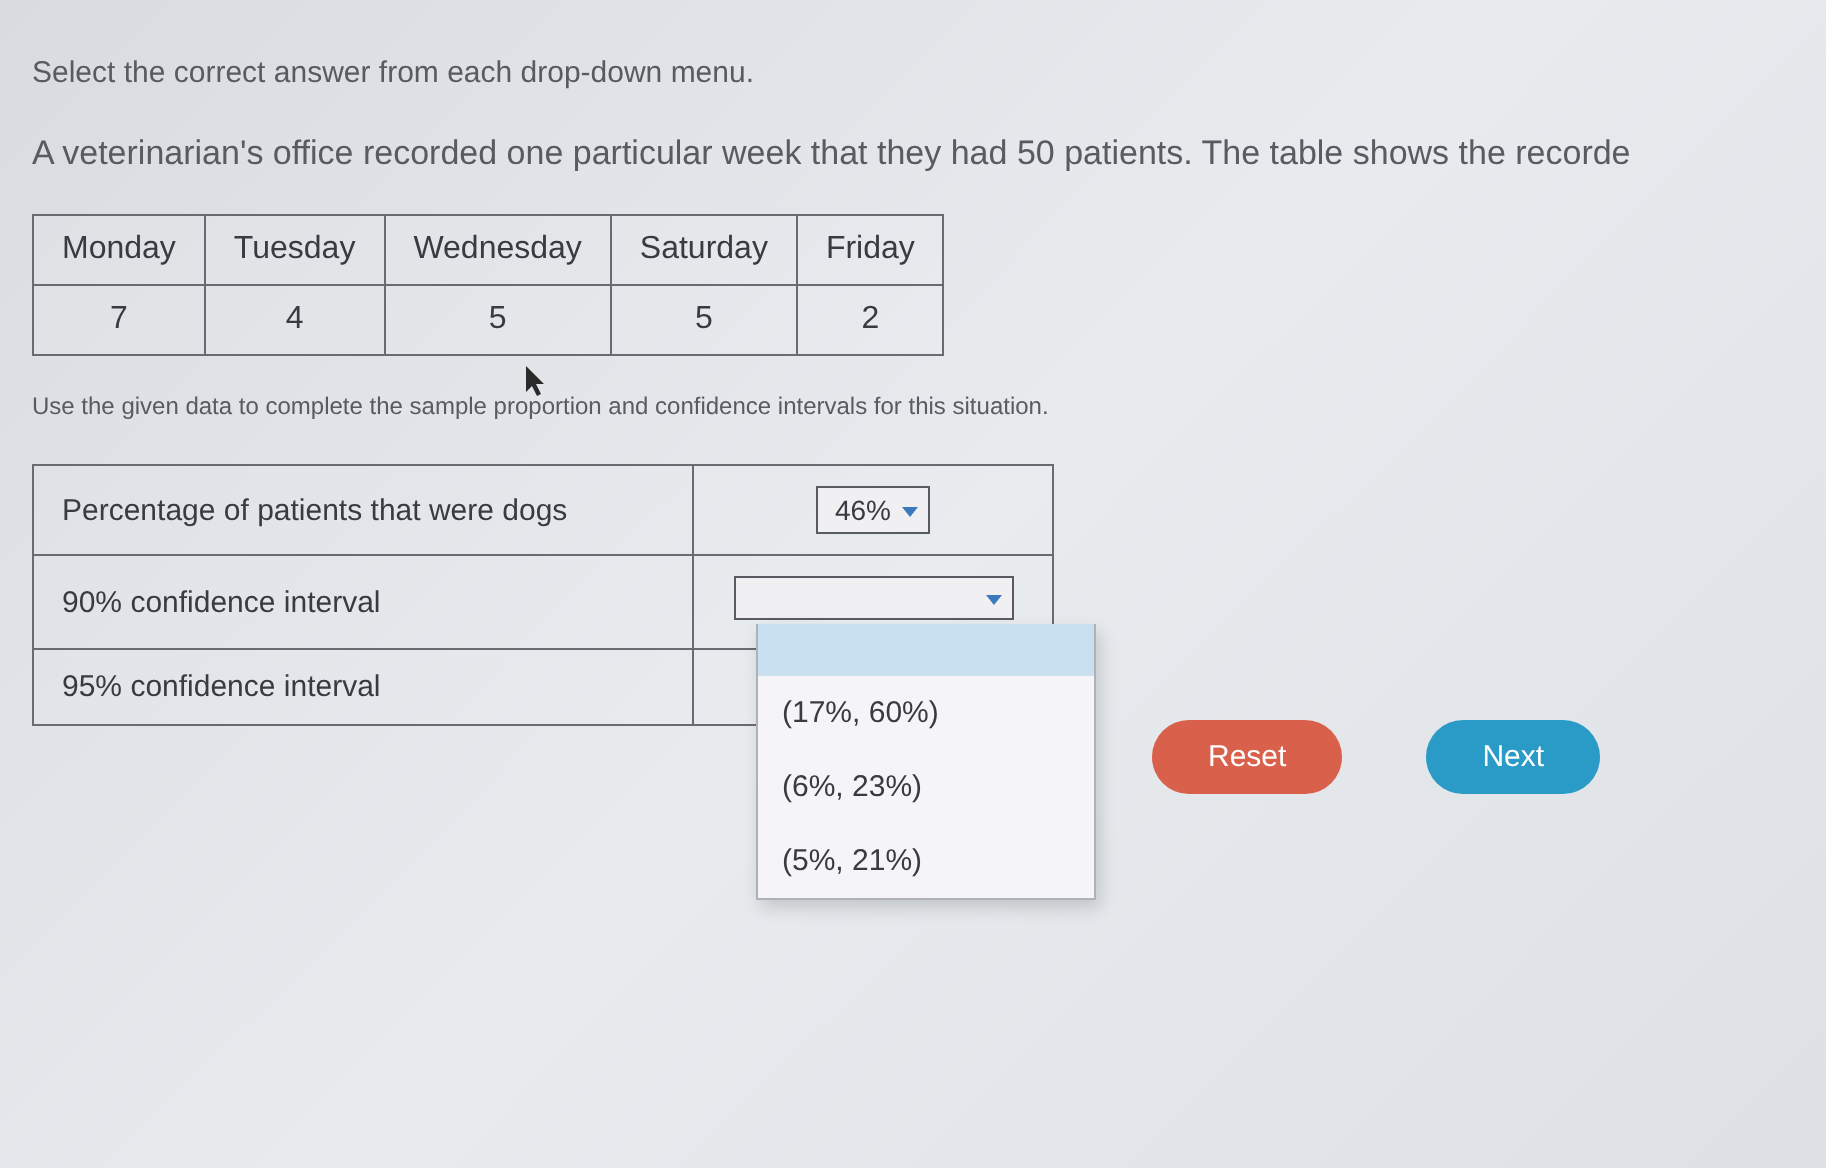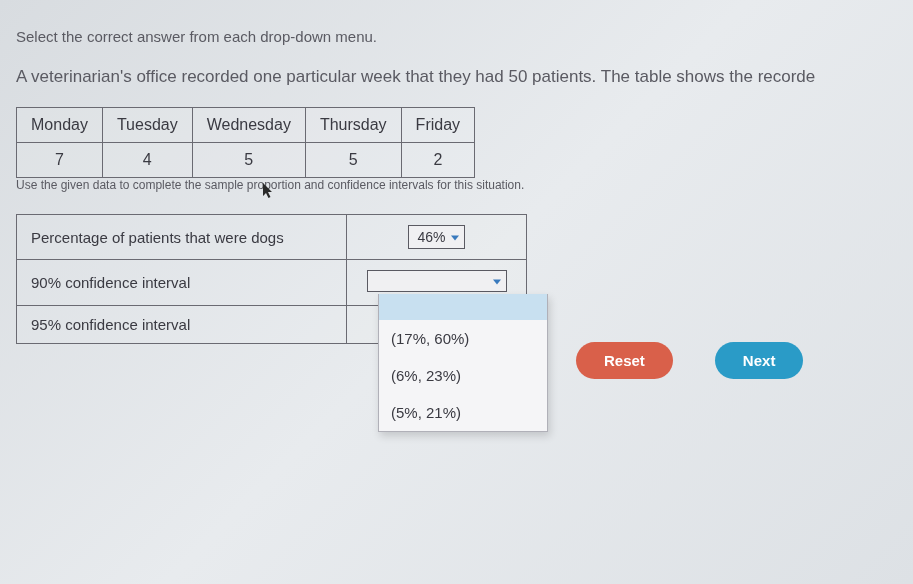--- a/index.html
+++ b/index.html
@@ -22,20 +22,21 @@
     }
     .context {
       font-size: 17px;
       color: #5a5a62;
       margin-bottom: 20px;
       white-space: nowrap;
       font-weight: 500;
     }
     table.data-table {
       border-collapse: collapse;
+      margin-bottom: 18px;
       background: rgba(255,255,255,0.1);
     }
     table.data-table th, table.data-table td {
       border: 1.5px solid #6a6a72;
       padding: 8px 14px;
       font-size: 16px;
       text-align: center;
       color: #3a3a42;
     }
     table.data-table th {
@@ -130,39 +131,39 @@
       display: flex;
       gap: 42px;
     }
     .btn {
       border: none;
       border-radius: 20px;
       padding: 10px 28px;
       font-size: 15px;
       color: #fff;
       cursor: pointer;
-      font-weight: 700;
+      font-weight: 400;
       text-align: center;
     }
     .btn-reset { background: #d9604a; }
     .btn-next { background: #2a9bc7; }
   </style>
 </head>
 <body>
 
 <div class="instruction">Select the correct answer from each drop-down menu.</div>
 <div class="context">A veterinarian's office recorded one particular week that they had 50 patients. The table shows the recorde</div>
 
 <table class="data-table">
   <tbody>
       <tr>
     <th>Monday</th>
     <th>Tuesday</th>
     <th>Wednesday</th>
-    <th>Thursday</th>
+    <th>Saturday</th>
     <th>Friday</th>
   </tr>
   <tr>
     <td>7</td>
     <td>4</td>
     <td>5</td>
     <td>5</td>
     <td>2</td>
   </tr>
 </tbody>

